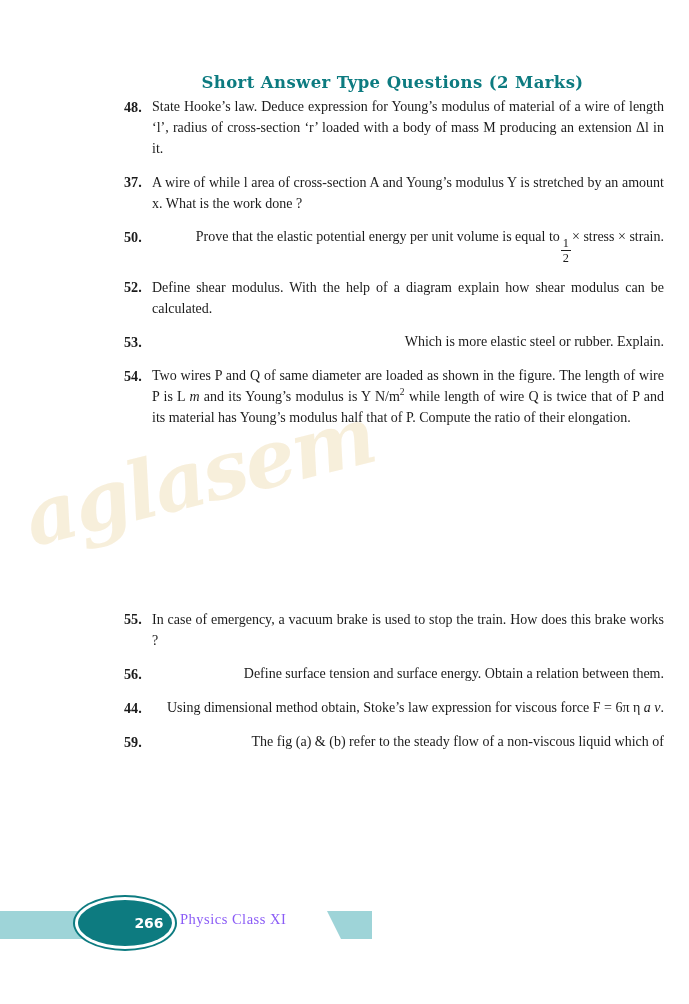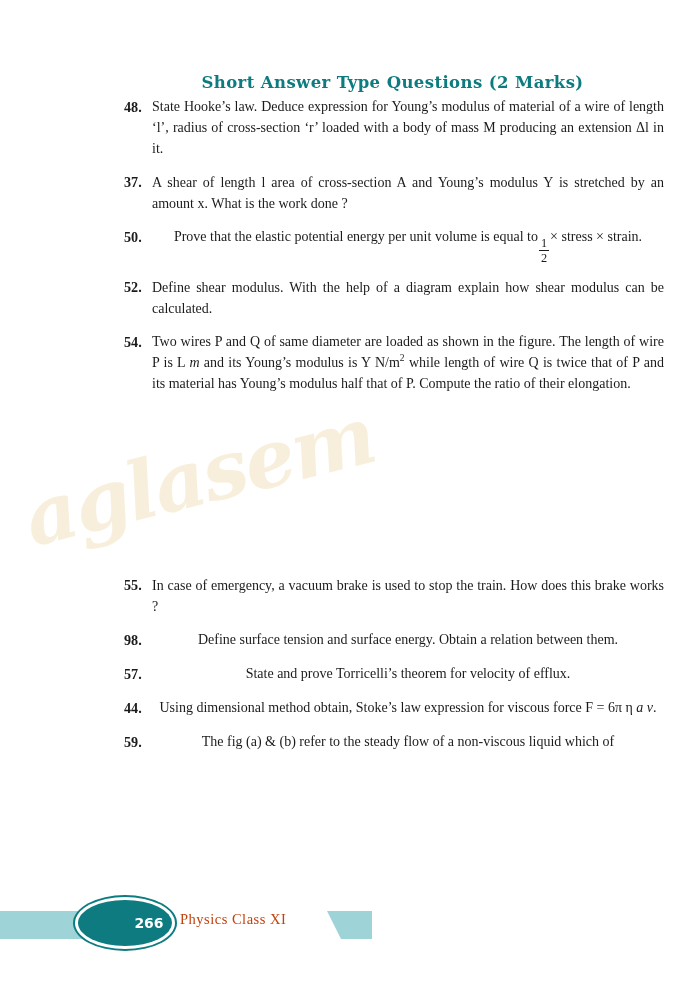--- a/index.html
+++ b/index.html
@@ -80,21 +80,21 @@
     text-align: left;
     padding-top: 0.5px;
   }
   .q-body {
     flex: 1 1 auto;
     font-size: 14px;
     line-height: 21px;
     text-align: justify;
     text-justify: inter-word;
   }
-  .q-body.nojust { text-align: center; }
+  .q-body.nojust { text-align: right; }
 
   .ital { font-style: italic; }
   sup { font-size: 0.68em; vertical-align: super; line-height: 0; }
 
   
   .frac {
     display: inline-flex;
     flex-direction: column;
     align-items: center;
     justify-content: center;
@@ -154,21 +154,21 @@
     justify-content: center;
     z-index: 6;
     padding-left: 48px;
   }
   .footer-title {
     position: absolute;
     left: 180px;
     top: 911px;
     font-family: "Liberation Serif", serif;
     font-size: 14.5px;
-    color: #c2410c;
+    color: #8b5cf6;
     letter-spacing: 0.5px;
   }
 </style>
 </head>
 <body>
 
 <div id="watermark">aglasem</div>
 
 <div id="page">
 
@@ -176,59 +176,59 @@
 
   <div class="q-list">
 
     <div class="q-item">
       <div class="q-num">48.</div>
       <div class="q-body"><span>State Hooke’s law. Deduce expression for Young’s modulus of material of a wire of length ‘l’, radius of cross-section ‘r’ loaded with a body of mass M producing an extension Δl in it.</span></div>
     </div>
 
     <div class="q-item">
       <div class="q-num">37.</div>
-      <div class="q-body"><span>A shear of length l area of cross-section A and Young’s modulus Y is stretched by an amount x. What is the work done ?</span></div>
+      <div class="q-body"><span>A wire of while l area of cross-section A and Young’s modulus Y is stretched by an amount x. What is the work done ?</span></div>
     </div>
 
     <div class="q-item">
       <div class="q-num">50.</div>
       <div class="q-body nojust"><span>Prove that the elastic potential energy per unit volume is equal to</span><span class="frac">
             <span class="num">1</span>
             <span class="den">2</span>
           </span><span>× stress × strain.</span></div>
     </div>
 
 
     <div class="q-item">
       <div class="q-num">52.</div>
       <div class="q-body"><span>Define shear modulus. With the help of a diagram explain how shear modulus can be calculated.</span></div>
     </div>
 
+    <div class="q-item">
+      <div class="q-num">53.</div>
+      <div class="q-body nojust"><span>Which is more elastic steel or rubber. Explain.</span></div>
+    </div>
 
     <div class="q-item">
       <div class="q-num">54.</div>
       <div class="q-body"><span>Two wires P and Q of same diameter are loaded as shown in the figure. The length of wire P is L </span><span class="ital">m</span><span> and its Young’s modulus is Y N/m</span><sup>2</sup><span> while length of wire Q is twice that of P and its material has Young’s modulus half that of P. Compute the ratio of their elongation.</span></div>
     </div>
 
     <div style="height:168px"></div>
 
     <div class="q-item">
       <div class="q-num">55.</div>
       <div class="q-body"><span>In case of emergency, a vacuum brake is used to stop the train. How does this brake works ?</span></div>
     </div>
 
     <div class="q-item">
-      <div class="q-num">98.</div>
+      <div class="q-num">56.</div>
       <div class="q-body nojust"><span>Define surface tension and surface energy. Obtain a relation between them.</span></div>
     </div>
 
-    <div class="q-item">
-      <div class="q-num">57.</div>
-      <div class="q-body nojust"><span>State and prove Torricelli’s theorem for velocity of efflux.</span></div>
-    </div>
 
     <div class="q-item">
       <div class="q-num">44.</div>
       <div class="q-body nojust"><span>Using dimensional method obtain, Stoke’s law expression for viscous force F = 6π η </span><span class="ital">a</span><span> </span><span class="ital">v</span><span>.</span></div>
     </div>
 
     <div class="q-item">
       <div class="q-num">59.</div>
       <div class="q-body nojust"><span>The fig (a) &amp; (b) refer to the steady flow of a non-viscous liquid which of</span></div>
     </div>

